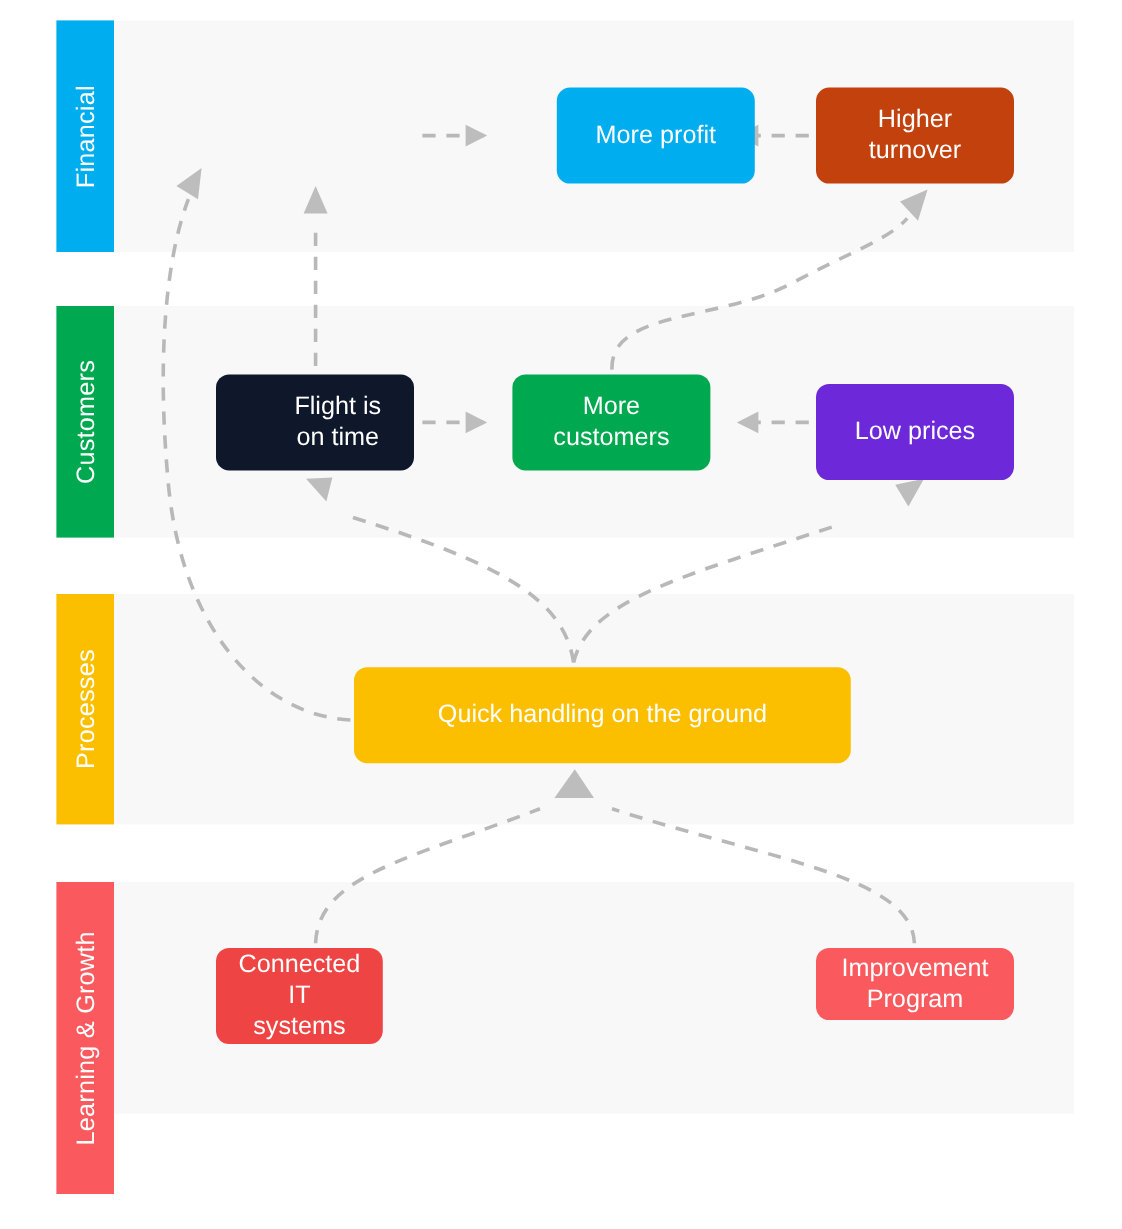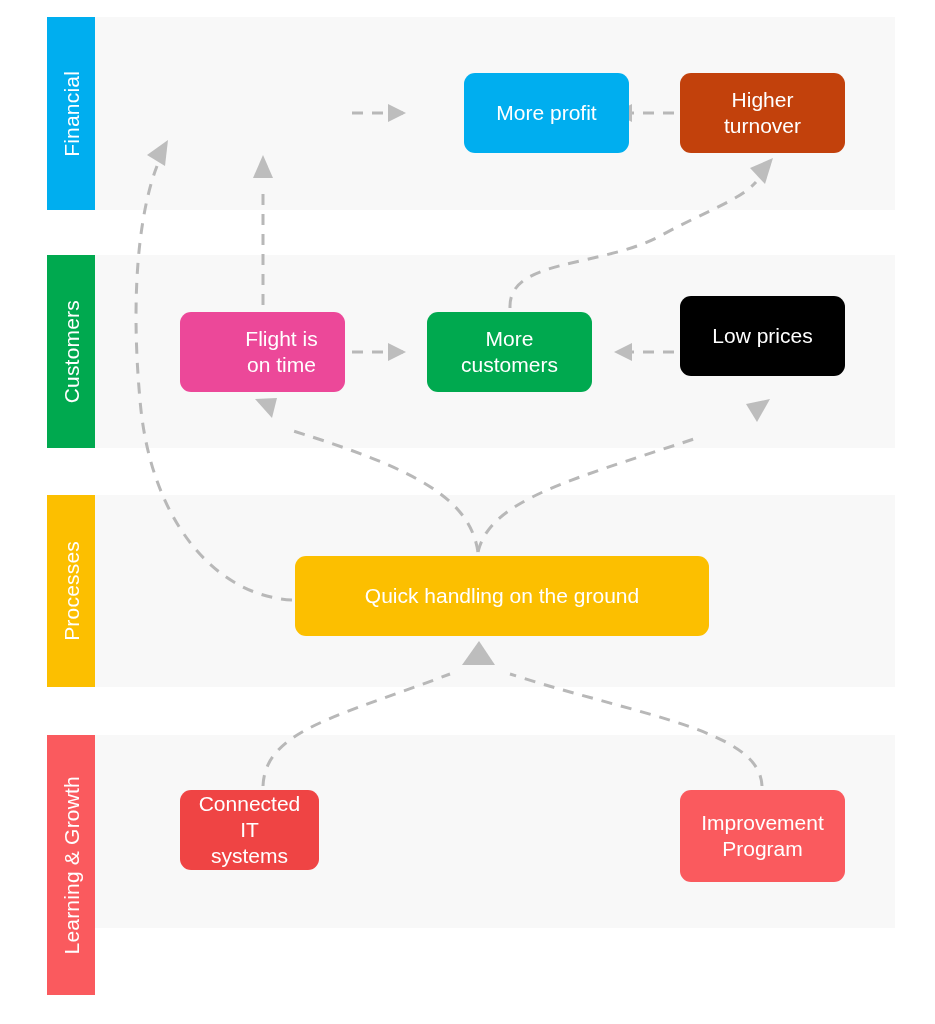--- a/index.html
+++ b/index.html
@@ -137,37 +137,37 @@
 
 
   <div class="node" style="left:427px;top:73px;width:165px;height:80px;background:#00AEEF;margin-left:37px;">
     <span>More profit</span>
   </div>
 
   <div class="node" style="left:680px;top:73px;width:165px;height:80px;background:#c2410c;">
     <span>Higher<br>turnover</span>
   </div>
 
-  <div class="node" style="left:180px;top:312px;width:165px;height:80px;background:#ec4899;padding-left:48px;">
+  <div class="node" style="left:180px;top:312px;width:165px;height:80px;background:#0f172a;padding-left:48px;">
     <span>Flight is<br>on time</span>
   </div>
 
   <div class="node" style="left:427px;top:312px;width:165px;height:80px;background:#00A94F;">
     <span>More<br>customers</span>
   </div>
 
-  <div class="node" style="left:680px;top:296px;width:165px;height:80px;background:#000000;">
+  <div class="node" style="left:680px;top:320px;width:165px;height:80px;background:#6d28d9;">
     <span>Low prices</span>
   </div>
 
   <div class="node" style="left:295px;top:556px;width:414px;height:80px;background:#FCBF00;">
     <span>Quick handling on the ground</span>
   </div>
 
   <div class="node" style="left:180px;top:790px;width:139px;height:80px;background:#ef4444;">
     <span>Connected IT<br>systems</span>
   </div>
 
-  <div class="node" style="left:680px;top:790px;width:165px;height:92px;background:#FA5A5E;align-items:center;">
+  <div class="node" style="left:680px;top:790px;width:165px;height:60px;background:#FA5A5E;align-items:center;">
     <span>Improvement<br>Program</span>
   </div>
 
 </div>
 
 </body></html>

